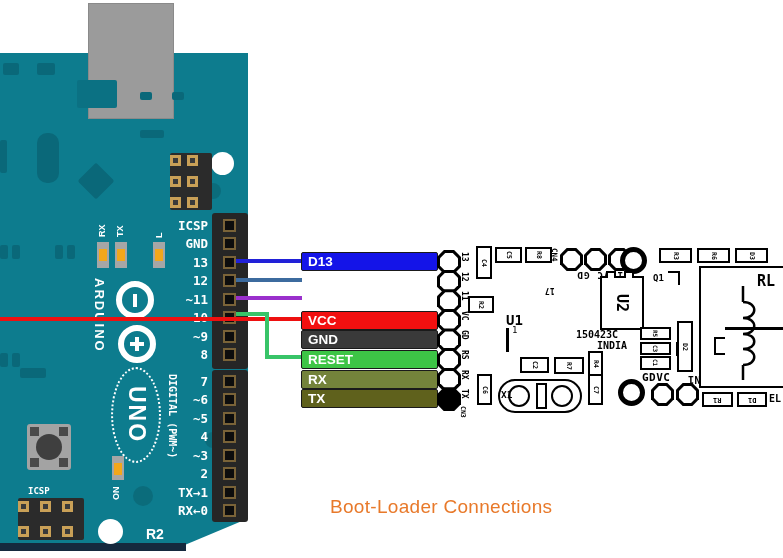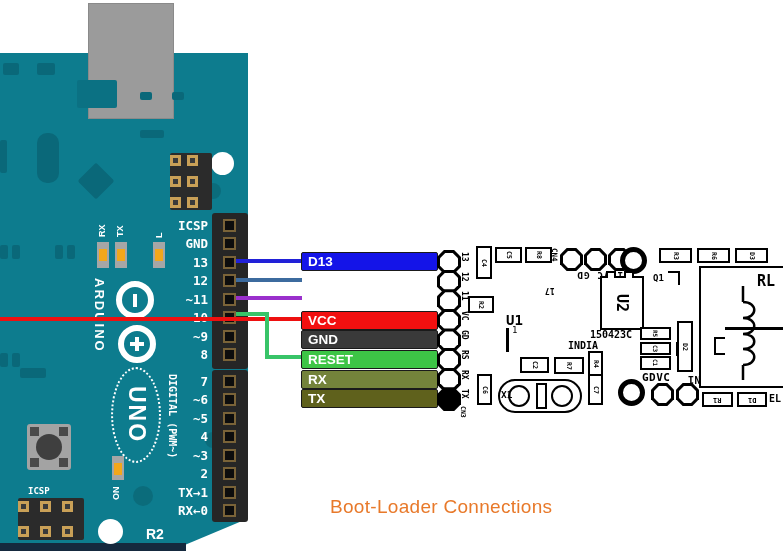--- a/index.html
+++ b/index.html
@@ -242,22 +242,22 @@
 
   <div class="sk" style="left:653px;top:273px;font:bold 9px 'DejaVu Sans Mono',monospace">Q1</div>
   <div class="abs" style="left:668px;top:271px;width:10px;height:12px;border-top:2px solid #000;border-right:2px solid #000"></div>
   <div class="abs" style="left:676px;top:342px;width:10px;height:12px;border-left:2px solid #000;border-bottom:2px solid #000"></div>
 
   <div class="rect" style="left:600px;top:276px;width:44px;height:54px">
       <span class="v" style="font-size:15px">U2</span>
     </div>
   <div class="rect" style="left:606px;top:271px;width:10px;height:7px;border-bottom:none"></div>
   <div class="rect" style="left:624px;top:271px;width:10px;height:7px;border-bottom:none"></div>
-  <div class="sk" style="left:590px;top:329px;font:bold 10px 'DejaVu Sans Mono',monospace">150423C</div>
-  <div class="sk" style="left:568px;top:340px;font:bold 10px 'DejaVu Sans Mono',monospace">INDIA</div>
+  <div class="sk" style="left:576px;top:329px;font:bold 10px 'DejaVu Sans Mono',monospace">150423C</div>
+  <div class="sk" style="left:597px;top:340px;font:bold 10px 'DejaVu Sans Mono',monospace">INDIA</div>
 
   <div class="sk flip" style="left:545px;top:286px;font:bold 8px 'DejaVu Sans Mono',monospace">17</div>
   <div class="sk" style="left:506px;top:312px;font:bold 14px 'DejaVu Sans Mono',monospace">U1</div>
   <div class="abs" style="left:506px;top:328px;width:3px;height:24px;background:#000"></div>
   <div class="sk" style="left:512px;top:325px;font:9px 'DejaVu Sans Mono',monospace">1</div>
 
   <div class="rect" style="left:468px;top:296px;width:26px;height:17px">
       <span class="v">R2</span>
     </div>
   <div class="rect" style="left:520px;top:357px;width:29px;height:16px">

